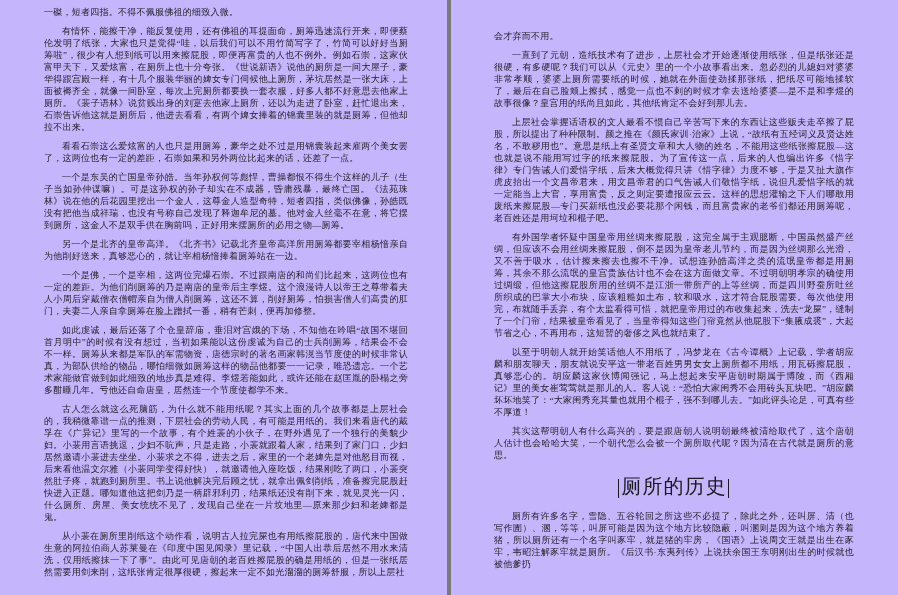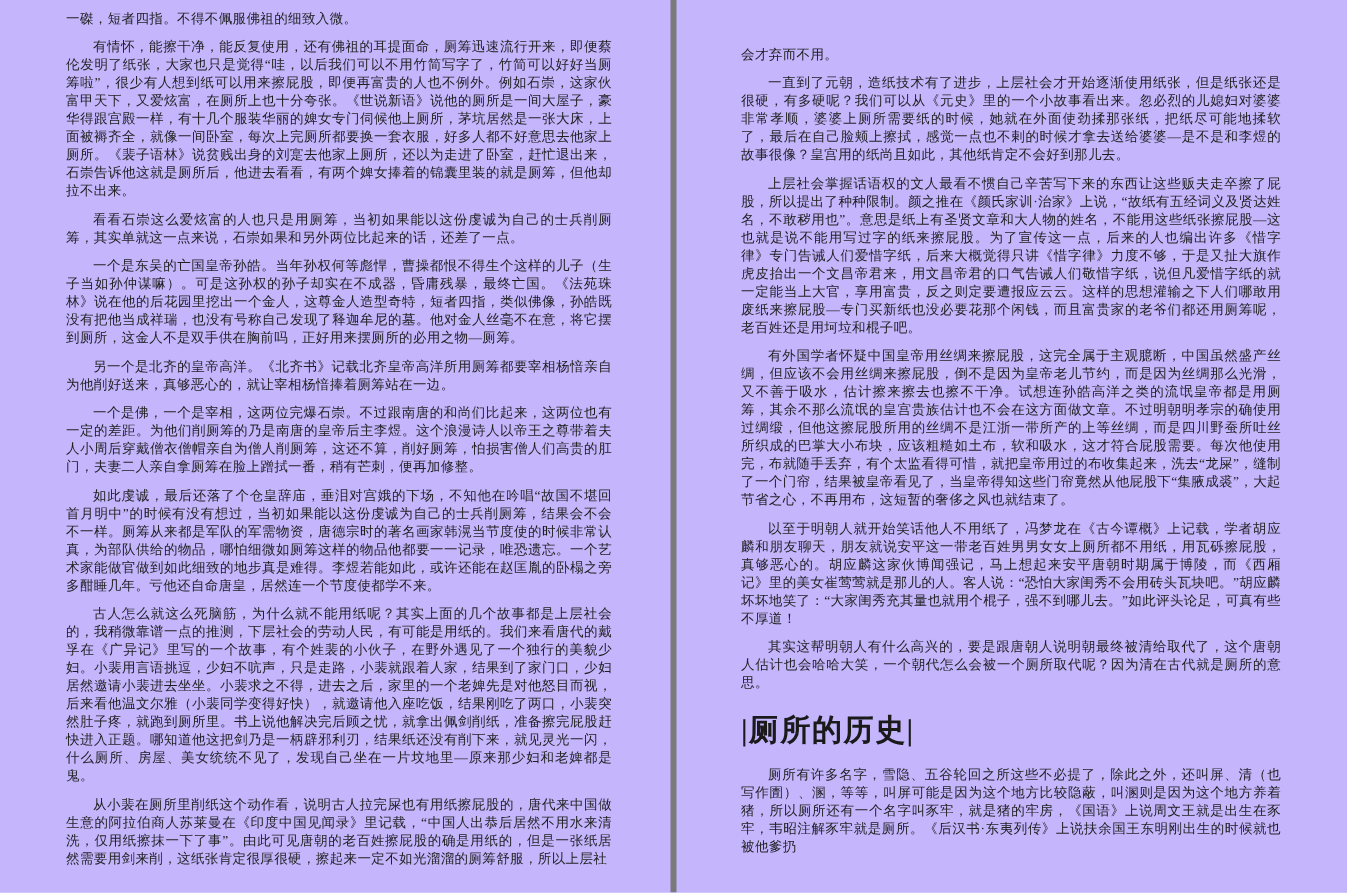--- a/index.html
+++ b/index.html
@@ -32,36 +32,37 @@
     font-size:9px;
     line-height:12px;
     text-align:justify;
     text-indent:2em;
     letter-spacing:0.25px;
   }
   .para.noindent{text-indent:0;}
   .para:last-child{margin-bottom:0;}
   .chapter-title{
     font-size:20px;
-    font-weight:700;
+    font-weight:400;
+    text-align:center;
     margin:12px 0 10px 0;
     letter-spacing:1px;
     color:#1a1a1a;
   }
 </style>
 </head>
 <body>
 
 <div class="spread">
 
   <div class="page page-left">
     <p class="para noindent">一磔，短者四指。不得不佩服佛祖的细致入微。</p>
     <div>
         <p class="para">有情怀，能擦干净，能反复使用，还有佛祖的耳提面命，厕筹迅速流行开来，即便蔡伦发明了纸张，大家也只是觉得“哇，以后我们可以不用竹简写字了，竹简可以好好当厕筹啦”，很少有人想到纸可以用来擦屁股，即便再富贵的人也不例外。例如石崇，这家伙富甲天下，又爱炫富，在厕所上也十分夸张。《世说新语》说他的厕所是一间大屋子，豪华得跟宫殿一样，有十几个服装华丽的婢女专门伺候他上厕所，茅坑居然是一张大床，上面被褥齐全，就像一间卧室，每次上完厕所都要换一套衣服，好多人都不好意思去他家上厕所。《裴子语林》说贫贱出身的刘寔去他家上厕所，还以为走进了卧室，赶忙退出来，石崇告诉他这就是厕所后，他进去看看，有两个婢女捧着的锦囊里装的就是厕筹，但他却拉不出来。</p>
-        <p class="para">看看石崇这么爱炫富的人也只是用厕筹，当初如果能以这份虔诚为自己的士兵削厕筹，其实单就这一点来说，石崇如果和另外两位比起来的话，还差了一点。</p>
+        <p class="para">看看石崇这么爱炫富的人也只是用厕筹，豪华之处不过是用锦囊装起来雇两个美女罢了，这两位也有一定的差距，石崇如果和另外两位比起来的话，还差了一点。</p>
         <p class="para">一个是东吴的亡国皇帝孙皓。当年孙权何等彪悍，曹操都恨不得生个这样的儿子（生子当如孙仲谋嘛）。可是这孙权的孙子却实在不成器，昏庸残暴，最终亡国。《法苑珠林》说在他的后花园里挖出一个金人，这尊金人造型奇特，短者四指，类似佛像，孙皓既没有把他当成祥瑞，也没有号称自己发现了释迦牟尼的墓。他对金人丝毫不在意，将它摆到厕所，这金人不是双手供在胸前吗，正好用来摆厕所的必用之物—厕筹。</p>
         <p class="para">另一个是北齐的皇帝高洋。《北齐书》记载北齐皇帝高洋所用厕筹都要宰相杨愔亲自为他削好送来，真够恶心的，就让宰相杨愔捧着厕筹站在一边。</p>
         <p class="para">一个是佛，一个是宰相，这两位完爆石崇。不过跟南唐的和尚们比起来，这两位也有一定的差距。为他们削厕筹的乃是南唐的皇帝后主李煜。这个浪漫诗人以帝王之尊带着夫人小周后穿戴僧衣僧帽亲自为僧人削厕筹，这还不算，削好厕筹，怕损害僧人们高贵的肛门，夫妻二人亲自拿厕筹在脸上蹭拭一番，稍有芒刺，便再加修整。</p>
         <p class="para">如此虔诚，最后还落了个仓皇辞庙，垂泪对宫娥的下场，不知他在吟唱“故国不堪回首月明中”的时候有没有想过，当初如果能以这份虔诚为自己的士兵削厕筹，结果会不会不一样。厕筹从来都是军队的军需物资，唐德宗时的著名画家韩滉当节度使的时候非常认真，为部队供给的物品，哪怕细微如厕筹这样的物品他都要一一记录，唯恐遗忘。一个艺术家能做官做到如此细致的地步真是难得。李煜若能如此，或许还能在赵匡胤的卧榻之旁多酣睡几年。亏他还自命唐皇，居然连一个节度使都学不来。</p>
         <p class="para">古人怎么就这么死脑筋，为什么就不能用纸呢？其实上面的几个故事都是上层社会的，我稍微靠谱一点的推测，下层社会的劳动人民，有可能是用纸的。我们来看唐代的戴孚在《广异记》里写的一个故事，有个姓裴的小伙子，在野外遇见了一个独行的美貌少妇。小裴用言语挑逗，少妇不吭声，只是走路，小裴就跟着人家，结果到了家门口，少妇居然邀请小裴进去坐坐。小裴求之不得，进去之后，家里的一个老婢先是对他怒目而视，后来看他温文尔雅（小裴同学变得好快），就邀请他入座吃饭，结果刚吃了两口，小裴突然肚子疼，就跑到厕所里。书上说他解决完后顾之忧，就拿出佩剑削纸，准备擦完屁股赶快进入正题。哪知道他这把剑乃是一柄辟邪利刃，结果纸还没有削下来，就见灵光一闪，什么厕所、房屋、美女统统不见了，发现自己坐在一片坟地里—原来那少妇和老婢都是鬼。</p>
         <p class="para">从小裴在厕所里削纸这个动作看，说明古人拉完屎也有用纸擦屁股的，唐代来中国做生意的阿拉伯商人苏莱曼在《印度中国见闻录》里记载，“中国人出恭后居然不用水来清洗，仅用纸擦抹一下了事”。由此可见唐朝的老百姓擦屁股的确是用纸的，但是一张纸居然需要用剑来削，这纸张肯定很厚很硬，擦起来一定不如光溜溜的厕筹舒服，所以上层社</p>
       </div>
   </div>
 
   <div class="gutter"></div>

